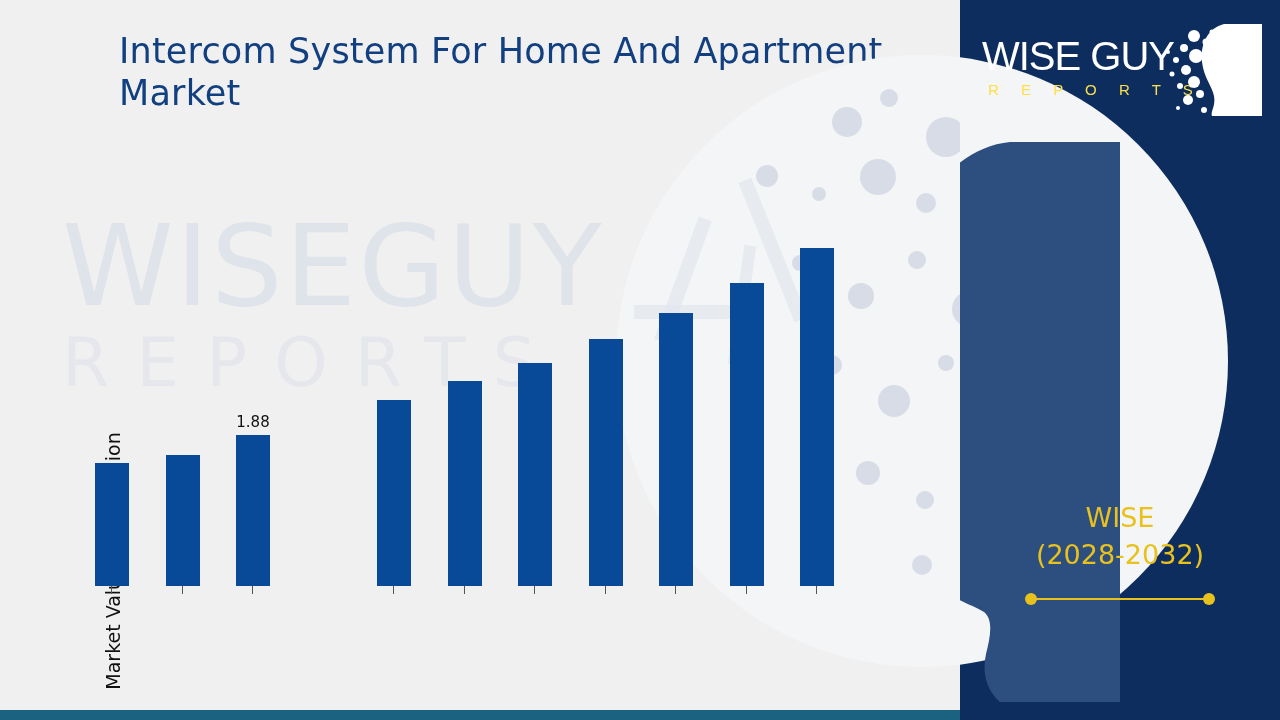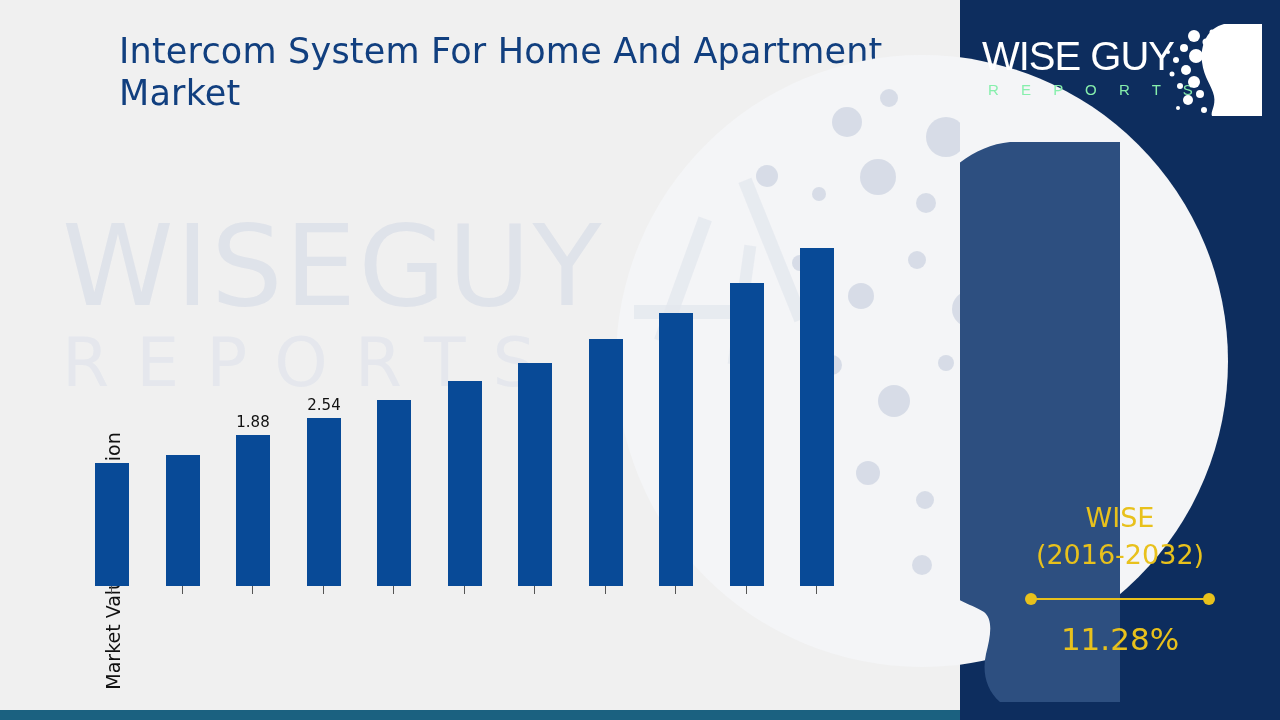--- a/index.html
+++ b/index.html
@@ -77,21 +77,21 @@
 
   
   .logo{position:absolute;left:22px;top:22px;width:280px;height:95px;}
   .logo-word{
     position:absolute;left:0;top:14px;width:210px;
     font-size:40px;line-height:40px;color:#ffffff;letter-spacing:-1px;
     font-family:"Liberation Sans",sans-serif;font-weight:400;white-space:nowrap;
   }
   .logo-sub{
     position:absolute;left:6px;top:60px;width:210px;
-    font-size:15px;line-height:16px;color:#86efac;letter-spacing:9px;
+    font-size:15px;line-height:16px;color:#fde047;letter-spacing:9px;
     font-family:"Liberation Sans",sans-serif;white-space:nowrap;
   }
   .logo-face{position:absolute;left:168px;top:0px;width:112px;height:95px;}
 
   
   .cagr{position:absolute;left:0;top:500px;width:320px;text-align:center;}
   .cagr-title{font-size:27px;line-height:36px;color:#e8c11c;}
   .cagr-range{font-size:27px;line-height:38px;color:#e8c11c;}
   .cagr-div{position:relative;width:190px;height:14px;margin:18px auto 14px auto;}
   .cagr-div .ln{position:absolute;left:8px;right:8px;top:6px;height:2px;background:#e8c11c;}
@@ -152,25 +152,20 @@
             <div class="tick"></div>
           </div>
           <div class="bar-slot" style="left: 71px;">
             <div class="bar" style="height: 131px; background: rgb(8, 74, 151);"></div>
             <div class="tick"></div>
           </div>
           <div class="bar-slot" style="left: 141px;">
             <div class="bar" style="height: 151px; background: rgb(8, 74, 151);"></div>
             <div class="tick"></div>
             <div class="bar-label" style="bottom: 155px;">1.88</div>
-          </div>
-          <div class="bar-slot" style="left: 212px;">
-            <div class="bar" style="height: 168px; background: rgb(8, 74, 151);"></div>
-            <div class="tick"></div>
-            <div class="bar-label" style="bottom: 172px;">2.54</div>
           </div>
           <div class="bar-slot" style="left: 282px;">
             <div class="bar" style="height: 186px; background: rgb(8, 74, 151);"></div>
             <div class="tick"></div>
           </div>
           <div class="bar-slot" style="left: 353px;">
             <div class="bar" style="height: 205px; background: rgb(8, 74, 151);"></div>
             <div class="tick"></div>
           </div>
           <div class="bar-slot" style="left: 423px;">
@@ -228,22 +223,21 @@
         <circle cx="56" cy="20" r="3.5" fill="#ffffff"></circle>
         <circle cx="62" cy="10" r="2.5" fill="#ffffff"></circle>
         <circle cx="18" cy="30" r="2" fill="#ffffff"></circle>
         <circle cx="54" cy="88" r="3" fill="#ffffff"></circle>
         <circle cx="28" cy="86" r="2" fill="#ffffff"></circle>
       </svg>
     </div>
 
     <div class="cagr">
       <div class="cagr-title">WISE</div>
-      <div class="cagr-range">(2016-2032)</div>
+      <div class="cagr-range">(2028-2032)</div>
       <div class="cagr-div">
         <div class="pt l"></div>
         <div class="ln"></div>
         <div class="pt r"></div>
       </div>
-      <div class="cagr-value">11.28%</div>
     </div>
   </div>
 </div>
 
 </body></html>

